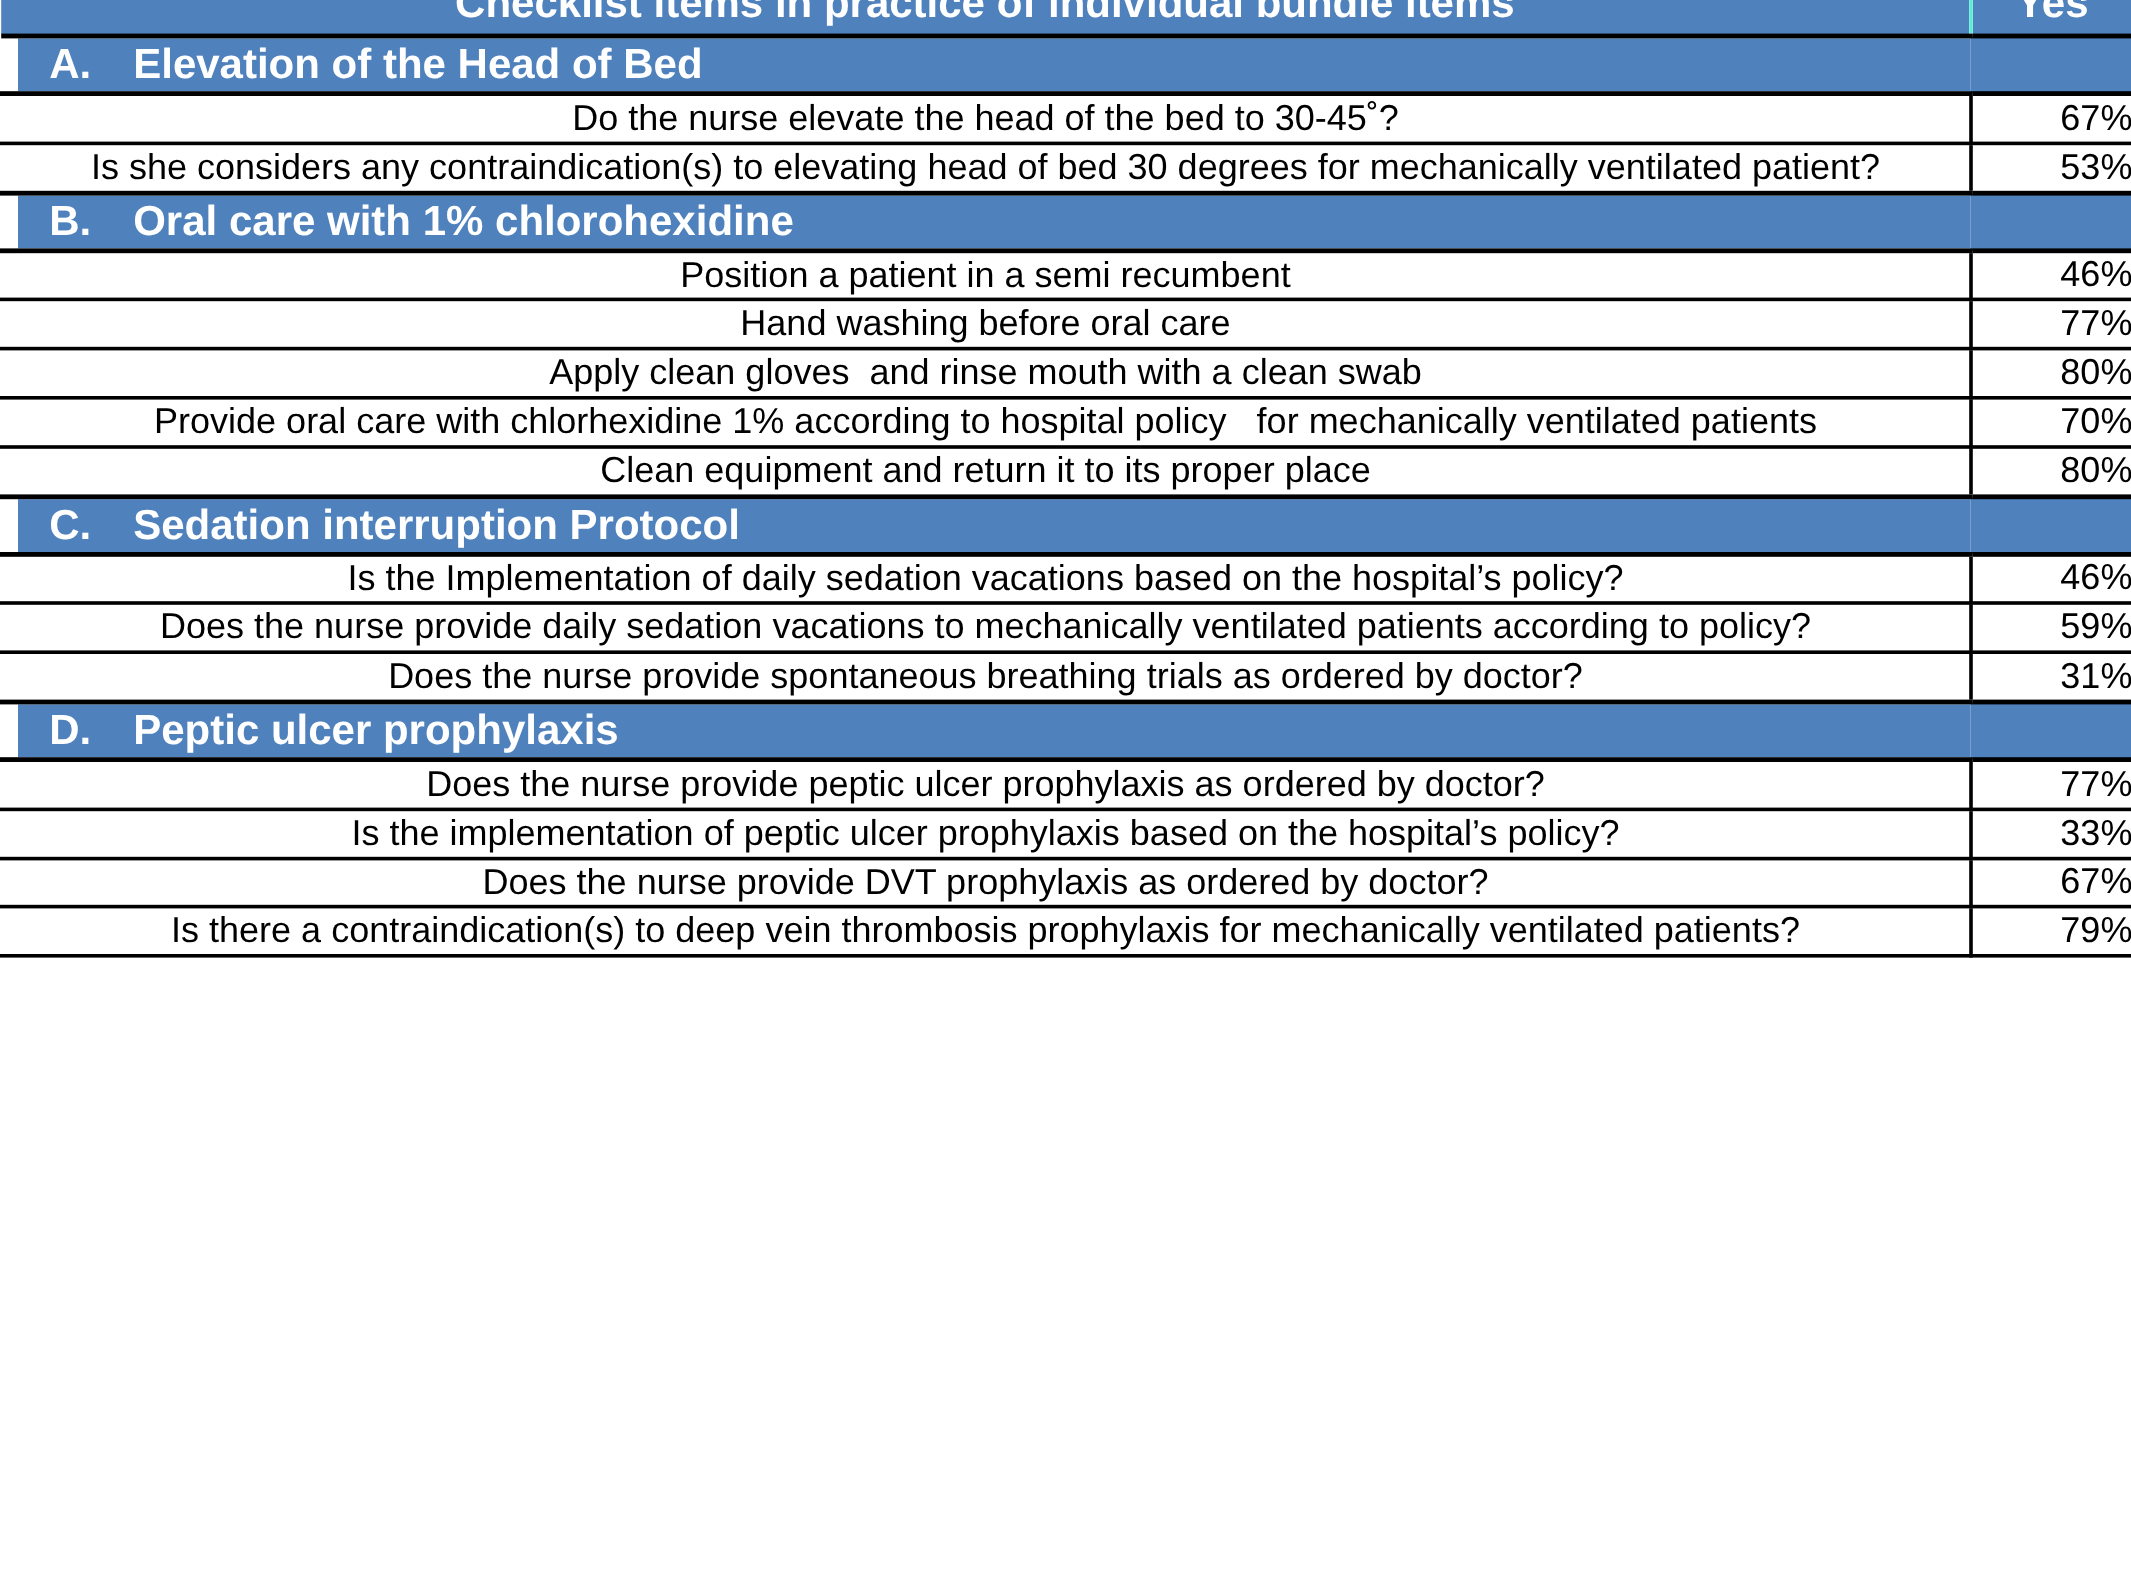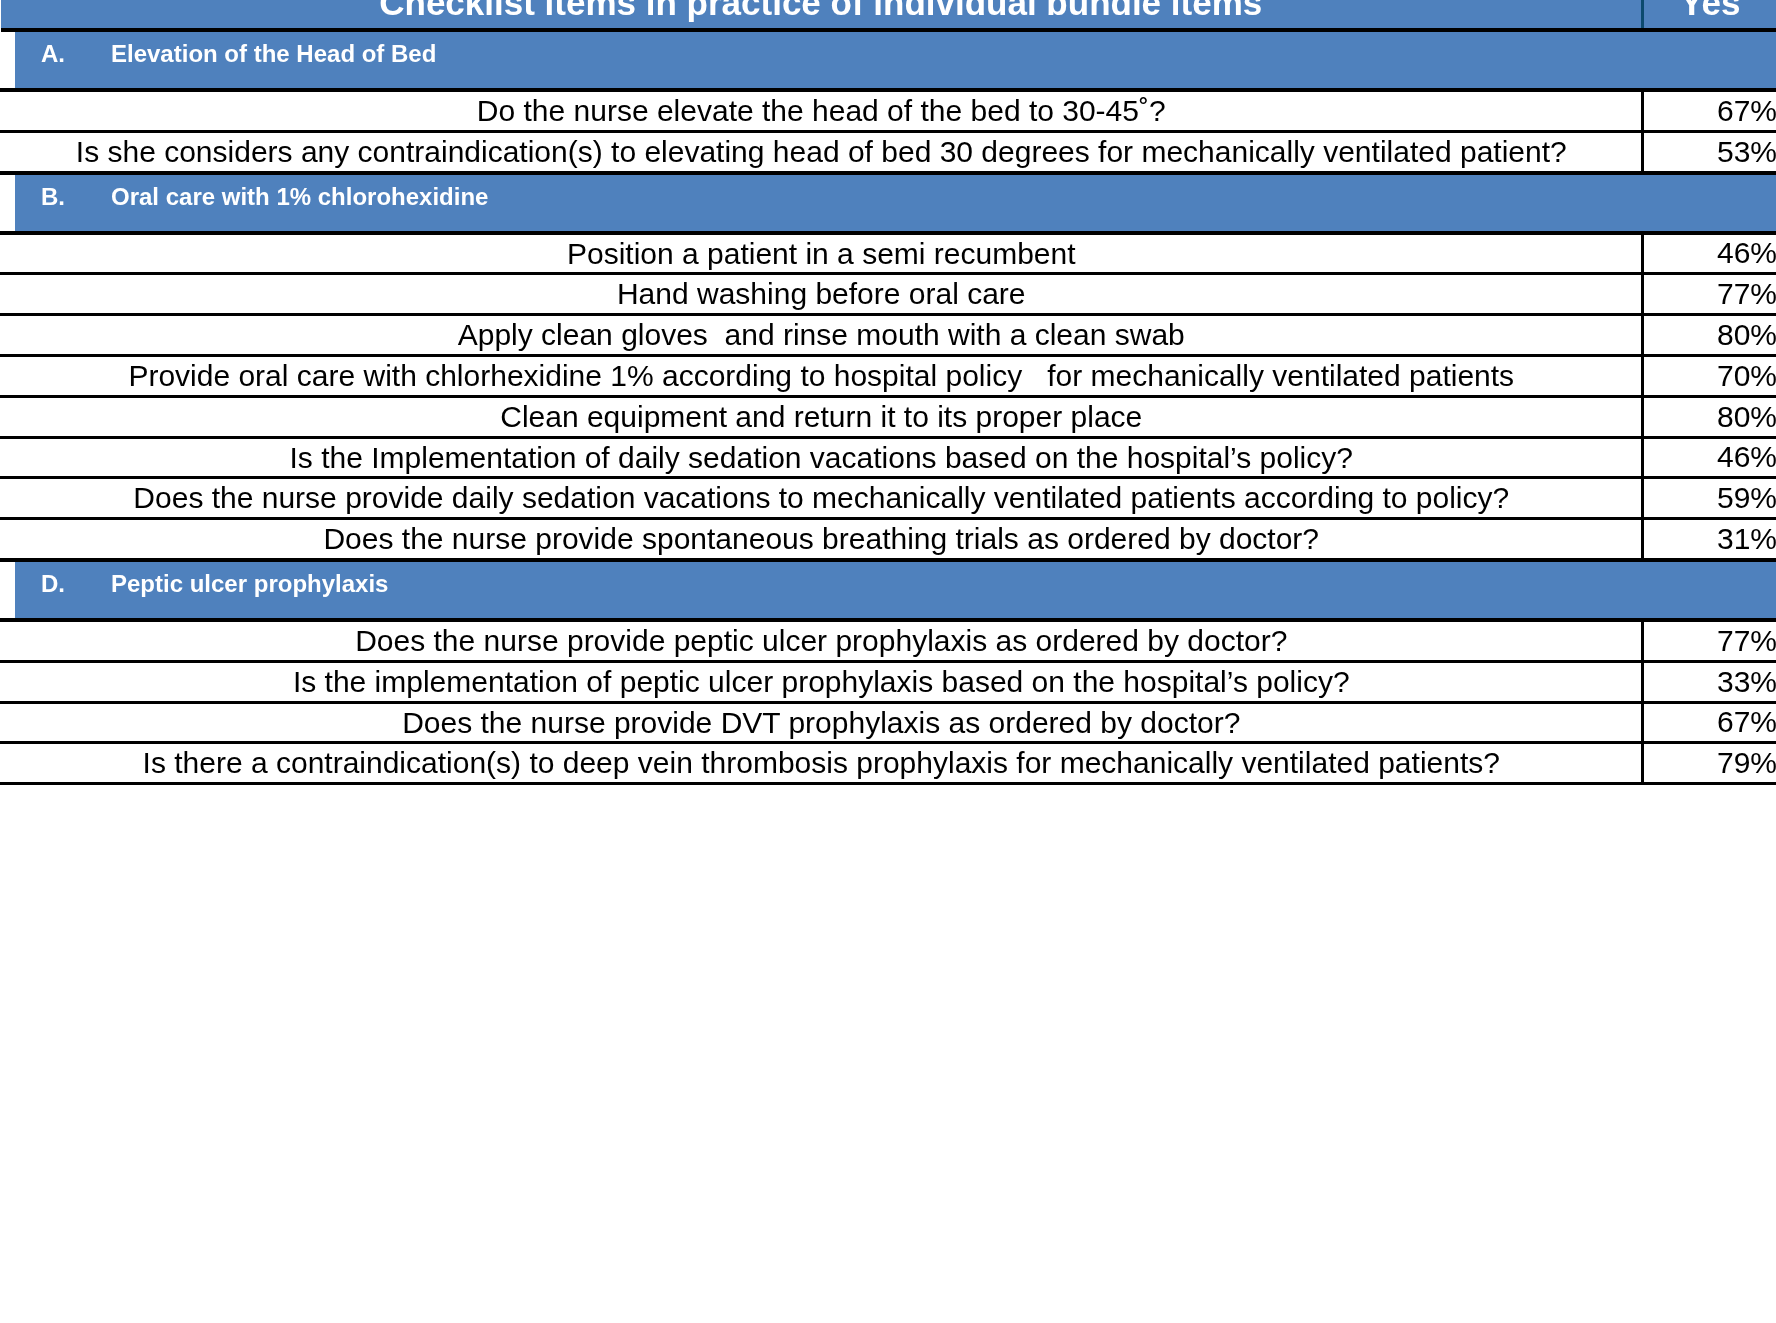--- a/index.html
+++ b/index.html
@@ -45,21 +45,21 @@
     text-align: center;
     vertical-align: middle;
     padding: 0;
     height: 28px;
     line-height: 28px;
     border: none;
     overflow: hidden;
     white-space: nowrap;
   }
   tr.header-row td.header-item {
-    border-right: 3px solid #0c4a6e;
+    border-right: 3px solid #5eead4;
     position: relative;
   }
   
   .header-clip {
     display: block;
     margin-top: -22px;
     height: 50px;
     line-height: 50px;
   }
 
@@ -73,23 +73,23 @@
     background: #ffffff;
     vertical-align: middle;
   }
   tr.section-row td.section-item {
     padding-left: 0;
   }
   .section-bar {
     background: #4F81BD;
     color: #ffffff;
     font-weight: bold;
-    font-size: 24px;
+    font-size: 35px;
     line-height: 44px;
-    height: 56px;
+    height: 44px;
     margin-left: 14px;
     padding-left: 26px;
     white-space: nowrap;
     overflow: hidden;
   }
   .section-bar .sec-letter {
     display: inline-block;
     min-width: 70px;
   }
   tr.section-row td.section-yes {
@@ -184,20 +184,28 @@
       </tr>
       <tr class="data-row">
         <td class="item-cell">Provide oral care with chlorhexidine 1% according to hospital policy   for mechanically ventilated patients</td>
         <td class="yes-cell">70%</td>
       </tr>
       <tr class="data-row">
         <td class="item-cell">Clean equipment and return it to its proper place</td>
         <td class="yes-cell">80%</td>
       </tr>
 
+      <tr class="section-row">
+        <td class="section-item">
+          <div class="section-bar">
+            <span class="sec-letter">C.</span><span>Sedation interruption Protocol</span>
+          </div>
+        </td>
+        <td class="section-yes"></td>
+      </tr>
       <tr class="data-row">
         <td class="item-cell">Is the Implementation of daily sedation vacations based on the hospital’s policy?</td>
         <td class="yes-cell">46%</td>
       </tr>
       <tr class="data-row">
         <td class="item-cell">Does the nurse provide daily sedation vacations to mechanically ventilated patients according to policy?</td>
         <td class="yes-cell">59%</td>
       </tr>
       <tr class="data-row">
         <td class="item-cell">Does the nurse provide spontaneous breathing trials as ordered by doctor?</td>

